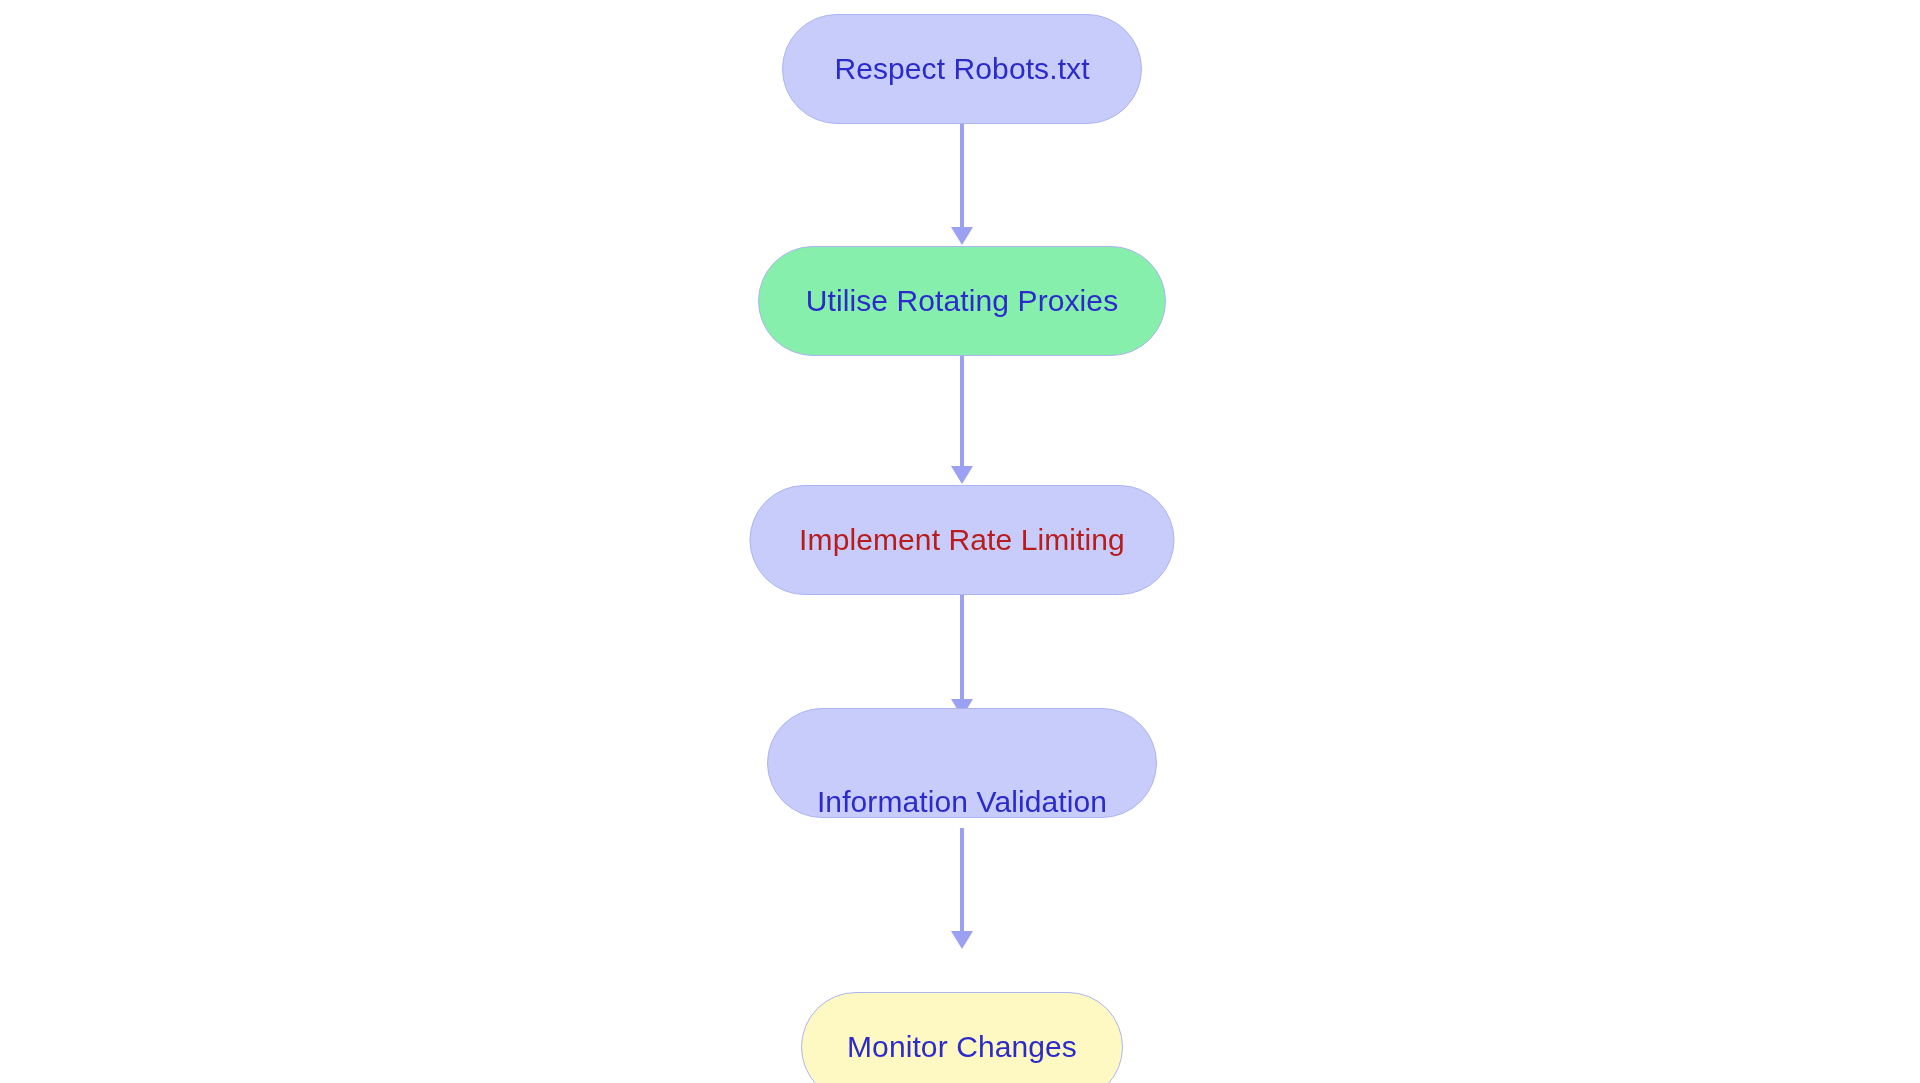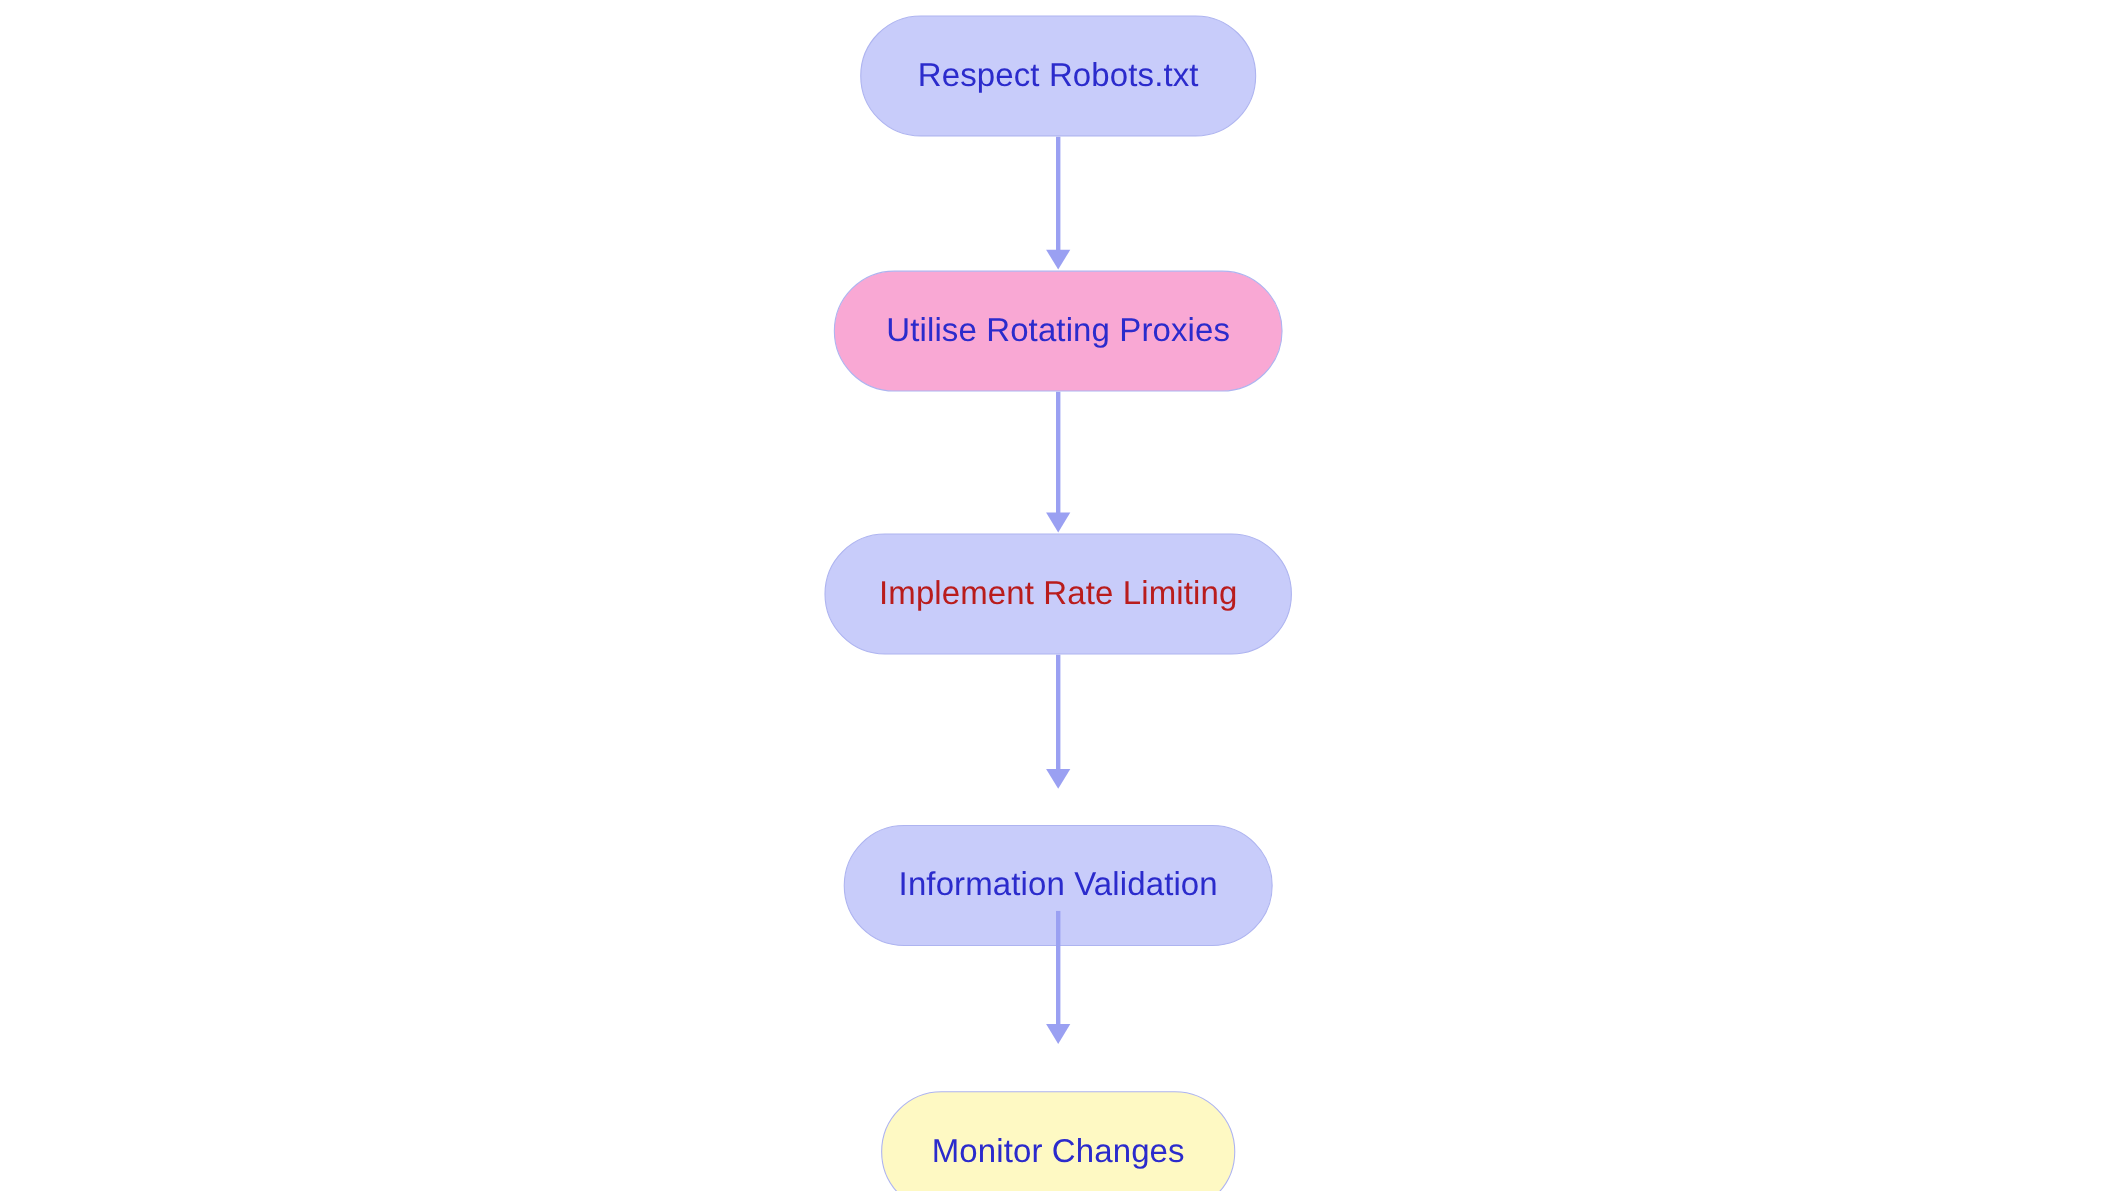--- a/index.html
+++ b/index.html
@@ -71,39 +71,39 @@
 
   <div class="node" id="node-0" style="width: 360px; top: 14px; background: rgb(200, 204, 250); border-color: rgb(174, 180, 240);">
     <span class="node-label" style="color: rgb(43, 43, 204);">Respect Robots.txt</span>
   </div>
 
   <svg class="connector" id="edge-0" viewBox="0 0 26 122" preserveAspectRatio="none" aria-hidden="true" style="top: 124px; height: 122px;">
     <line x1="13" y1="0" x2="13" y2="104" stroke="#9aa0f2" stroke-width="4"></line>
     <polygon points="2,103 24,103 13,121" fill="#9aa0f2"></polygon>
   </svg>
 
-  <div class="node" id="node-1" style="width: 408px; top: 246px; background: #f9a8d4; border-color: rgb(174, 180, 240);">
+  <div class="node" id="node-1" style="width: 408px; top: 246px; background: #86efac; border-color: rgb(174, 180, 240);">
     <span class="node-label" style="color: rgb(43, 43, 204);">Utilise Rotating Proxies</span>
   </div>
 
   <svg class="connector" id="edge-1" viewBox="0 0 26 129" preserveAspectRatio="none" aria-hidden="true" style="top: 356px; height: 129px;">
     <line x1="13" y1="0" x2="13" y2="111" stroke="#9aa0f2" stroke-width="4"></line>
     <polygon points="2,110 24,110 13,128" fill="#9aa0f2"></polygon>
   </svg>
 
   <div class="node" id="node-2" style="width: 425px; top: 485px; background: rgb(200, 204, 250); border-color: rgb(174, 180, 240);">
     <span class="node-label" style="color: #b91c1c;">Implement Rate Limiting</span>
   </div>
 
   <svg class="connector" id="edge-2" viewBox="0 0 26 123" preserveAspectRatio="none" aria-hidden="true" style="top: 595px; height: 123px;">
     <line x1="13" y1="0" x2="13" y2="105" stroke="#9aa0f2" stroke-width="4"></line>
     <polygon points="2,104 24,104 13,122" fill="#9aa0f2"></polygon>
   </svg>
 
-  <div class="node" id="node-3" style="width: 390px; top: 750px; background: rgb(200, 204, 250); border-color: rgb(174, 180, 240);">
+  <div class="node" id="node-3" style="width: 390px; top: 708px; background: rgb(200, 204, 250); border-color: rgb(174, 180, 240); align-items: flex-end;">
     <span class="node-label" style="color: rgb(43, 43, 204);">Information Validation</span>
   </div>
 
   <svg class="connector" id="edge-3" viewBox="0 0 26 122" preserveAspectRatio="none" aria-hidden="true" style="top: 828px; height: 122px;">
     <line x1="13" y1="0" x2="13" y2="104" stroke="#9aa0f2" stroke-width="4"></line>
     <polygon points="2,103 24,103 13,121" fill="#9aa0f2"></polygon>
   </svg>
 
   <div class="node" id="node-4" style="width: 322px; top: 992px; background: #fef9c3; border-color: rgb(174, 180, 240);">
     <span class="node-label" style="color: rgb(43, 43, 204);">Monitor Changes</span>

